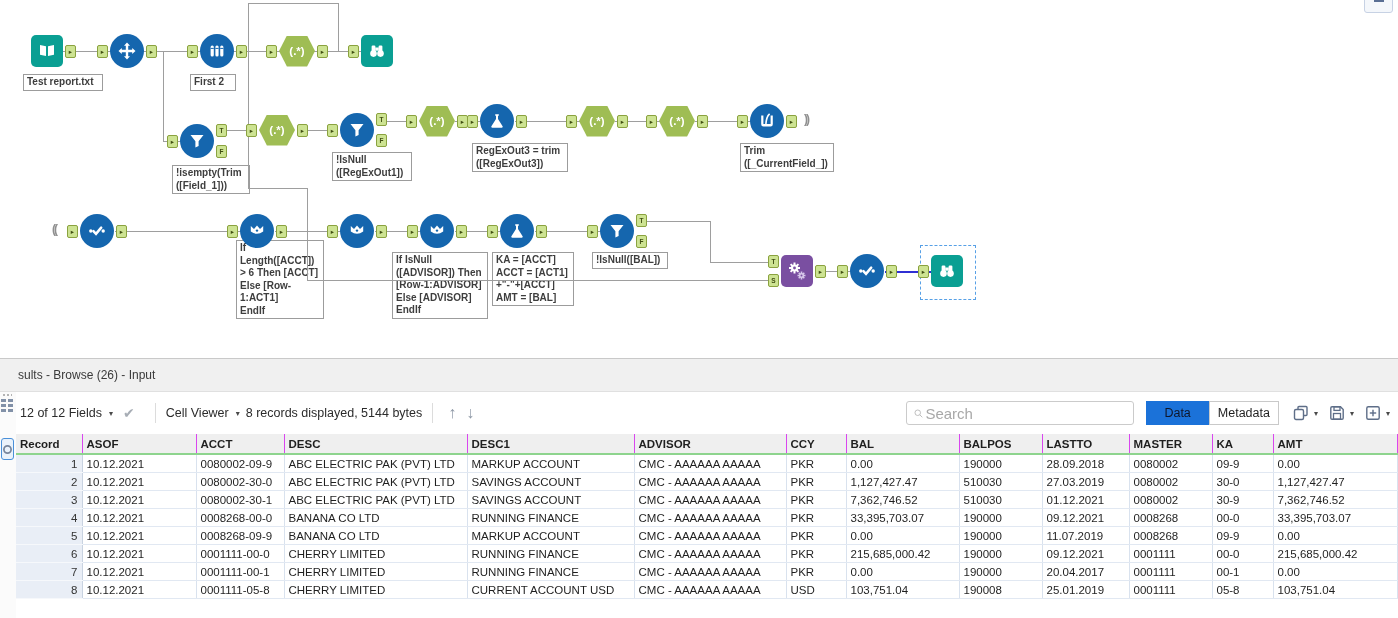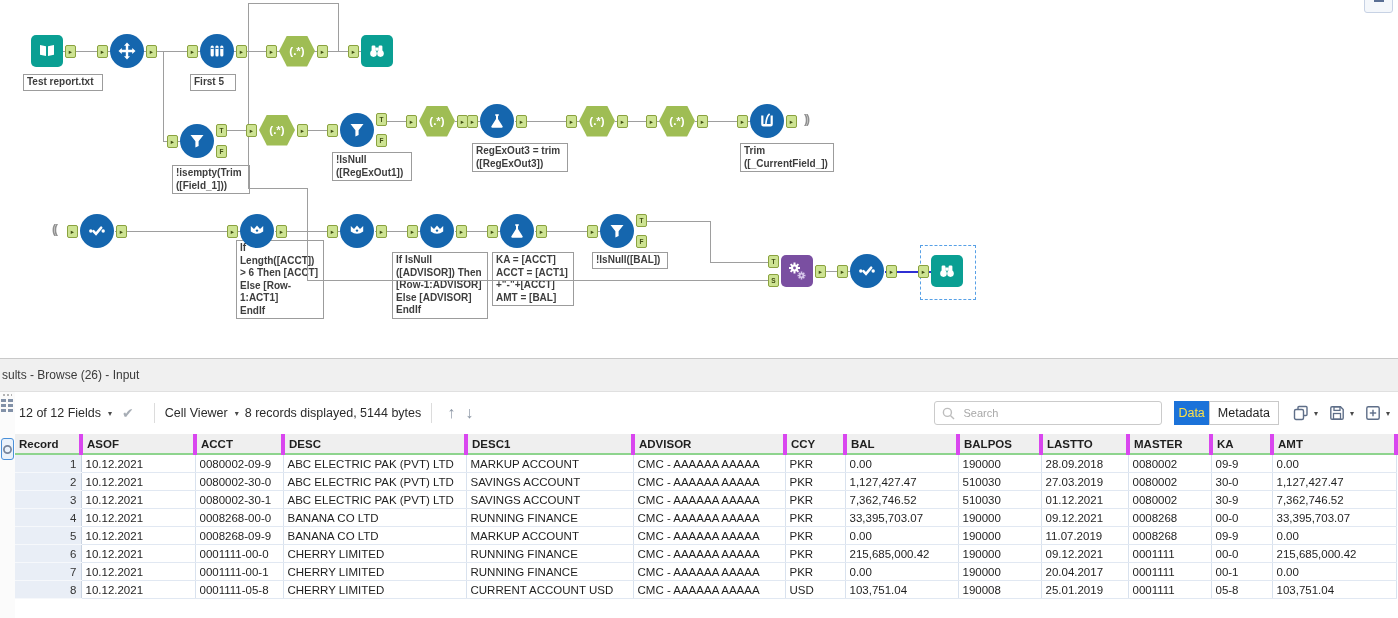--- a/index.html
+++ b/index.html
@@ -32,50 +32,50 @@
   .note{position:absolute;background:#fff;border:1px solid #9c9c9c;padding:1px 3px;
         font-size:10px;font-weight:600;line-height:12.5px;color:#3e3e3e;white-space:pre-line;z-index:2;}
   .selbox{position:absolute;border:1px dashed #57a0e6;z-index:3;}
   .collapse-btn{position:absolute;right:5px;top:-6px;width:27px;height:17px;background:#f4f7fb;
         border:1px solid #c7d2e4;border-radius:3px;z-index:7;display:flex;justify-content:center;}
   .collapse-btn .bar{width:10px;height:4px;background:#5a6f94;margin-top:3px;}
 
   
   .results{position:absolute;left:0;top:358px;width:1398px;height:260px;background:#fff;border-top:1px solid #c9c9c9;box-sizing:border-box;}
   .r-title{height:33px;background:#f0f0f0;display:flex;align-items:center;font-size:12px;color:#3a3a3a;
-           padding-left:2px;border-bottom:1px solid #e0e0e0;box-sizing:border-box;}
+           padding-left:18px;border-bottom:1px solid #e0e0e0;box-sizing:border-box;}
   .r-main{display:flex;height:226px;}
   .r-strip{width:16px;position:relative;background:#fbfbfb;}
   .grip{position:absolute;left:2px;top:1px;width:10px;height:4px;
         background:radial-gradient(circle 1px at 2px 2px,#b3b3b3 1px,transparent 1.2px),
                    radial-gradient(circle 1px at 6px 2px,#b3b3b3 1px,transparent 1.2px),
                    radial-gradient(circle 1px at 10px 2px,#b3b3b3 1px,transparent 1.2px);}
   .strip-ic{position:absolute;left:1px;display:flex;align-items:center;justify-content:center;}
   .strip-sel{border:1px solid #4a90d9;border-radius:3px;background:#eaf2fb;width:13px;height:22px;box-sizing:border-box;}
   .r-content{flex:1;}
   .r-toolbar{height:42px;display:flex;align-items:center;padding:0 8px 0 4px;font-size:12.5px;color:#2b2b2b;}
   .tb-item{display:flex;align-items:center;gap:4px;white-space:nowrap;}
   .caret{font-size:8px;color:#4a4a4a;margin-left:3px;}
   .tb-check{color:#a7adb5;font-size:14px;font-weight:700;margin:0 10px 0 10px;}
   .tb-sep{width:1px;height:20px;background:#dcdcdc;margin:0 10px;}
   .nav-arrow{font-size:16px;color:#8d97a5;font-weight:700;margin:0 5px;}
   .search{width:228px;height:24px;border:1px solid #cbcbcb;border-radius:3px;display:flex;align-items:center;
           padding:0 7px;margin-left:auto;box-sizing:border-box;background:#fff;}
-  .search input{border:none;outline:none;flex:1;font-size:11px;color:#444;margin-left:6px;
+  .search input{border:none;outline:none;flex:1;font-size:15px;color:#444;
                 font-family:"Liberation Sans",sans-serif;background:transparent;}
   .search input::placeholder{color:#a8a8a8;}
   .tabs{display:flex;margin-left:12px;}
-  .tab-data{background:#1b72d9;color:#fde047;font-size:12.5px;padding:5px 4px;cursor:default;}
+  .tab-data{background:#1b72d9;color:#0f172a;font-size:12.5px;padding:5px 18px;cursor:default;}
   .tab-meta{border:1px solid #c9c9c9;color:#1f1f1f;font-size:12.5px;padding:4px 8px;background:#fff;}
   .icongrp{display:flex;align-items:center;gap:11px;margin-left:14px;}
   .ibtn{display:flex;align-items:center;gap:2px;}
 
   .tblwrap{overflow:hidden;}
   table.tbl{border-collapse:collapse;table-layout:fixed;width:1381px;font-size:11.5px;color:#1f1f1f;}
-  .tbl th{background:#efefef;border-right:4px solid #d946ef;border-bottom:2px solid #8ed48e;
+  .tbl th{background:#efefef;border-right:1px solid #d946ef;border-bottom:2px solid #8ed48e;
           font-weight:700;text-align:left;padding:2px 4px;height:15px;overflow:hidden;white-space:nowrap;}
   .tbl td{border-right:1px solid #d9e2ee;border-bottom:1px solid #e1e8f2;background:#fff;
           padding:1px 4px;height:15px;overflow:hidden;white-space:nowrap;}
   .tbl td.rn{background:#e9eef6;text-align:right;border-right:1px solid #c9d3e1;border-bottom:1px solid #f6f8fb;color:#333;}
 </style>
 </head>
 <body>
 
 <div class="app">
 
@@ -145,21 +145,21 @@
             <g stroke="#1566ae" stroke-width="1">
               <line x1="3.6" y1="7.4" x2="6.8" y2="7.4"></line>
               <line x1="8.4" y1="7.4" x2="11.6" y2="7.4"></line>
               <line x1="13.2" y1="7.4" x2="16.4" y2="7.4"></line>
             </g>
           </svg>
         </div>
         <div class="anchor a-in">▸</div>
         <div class="anchor a-out">▸</div>
       </div>
-      <div class="note" style="left: 190px; top: 74px; width: 38px;">First 5</div>
+      <div class="note" style="left: 190px; top: 74px; width: 38px;">First 2</div>
       <div class="tool" style="left: 279px; top: 35.5px; width: 36px; height: 31px;">
         <div class="hex">(.*)</div>
         <div class="anchor a-in">▸</div>
         <div class="anchor a-out">▸</div>
       </div>
       <div class="tool" style="left: 361px; top: 35px; width: 32px; height: 32px;">
         <div class="sq teal">
           <svg width="20" height="20" viewBox="0 0 20 20">
             <g fill="#fff">
               <rect x="4.6" y="4.5" width="3.8" height="6" rx="1.2"></rect>

